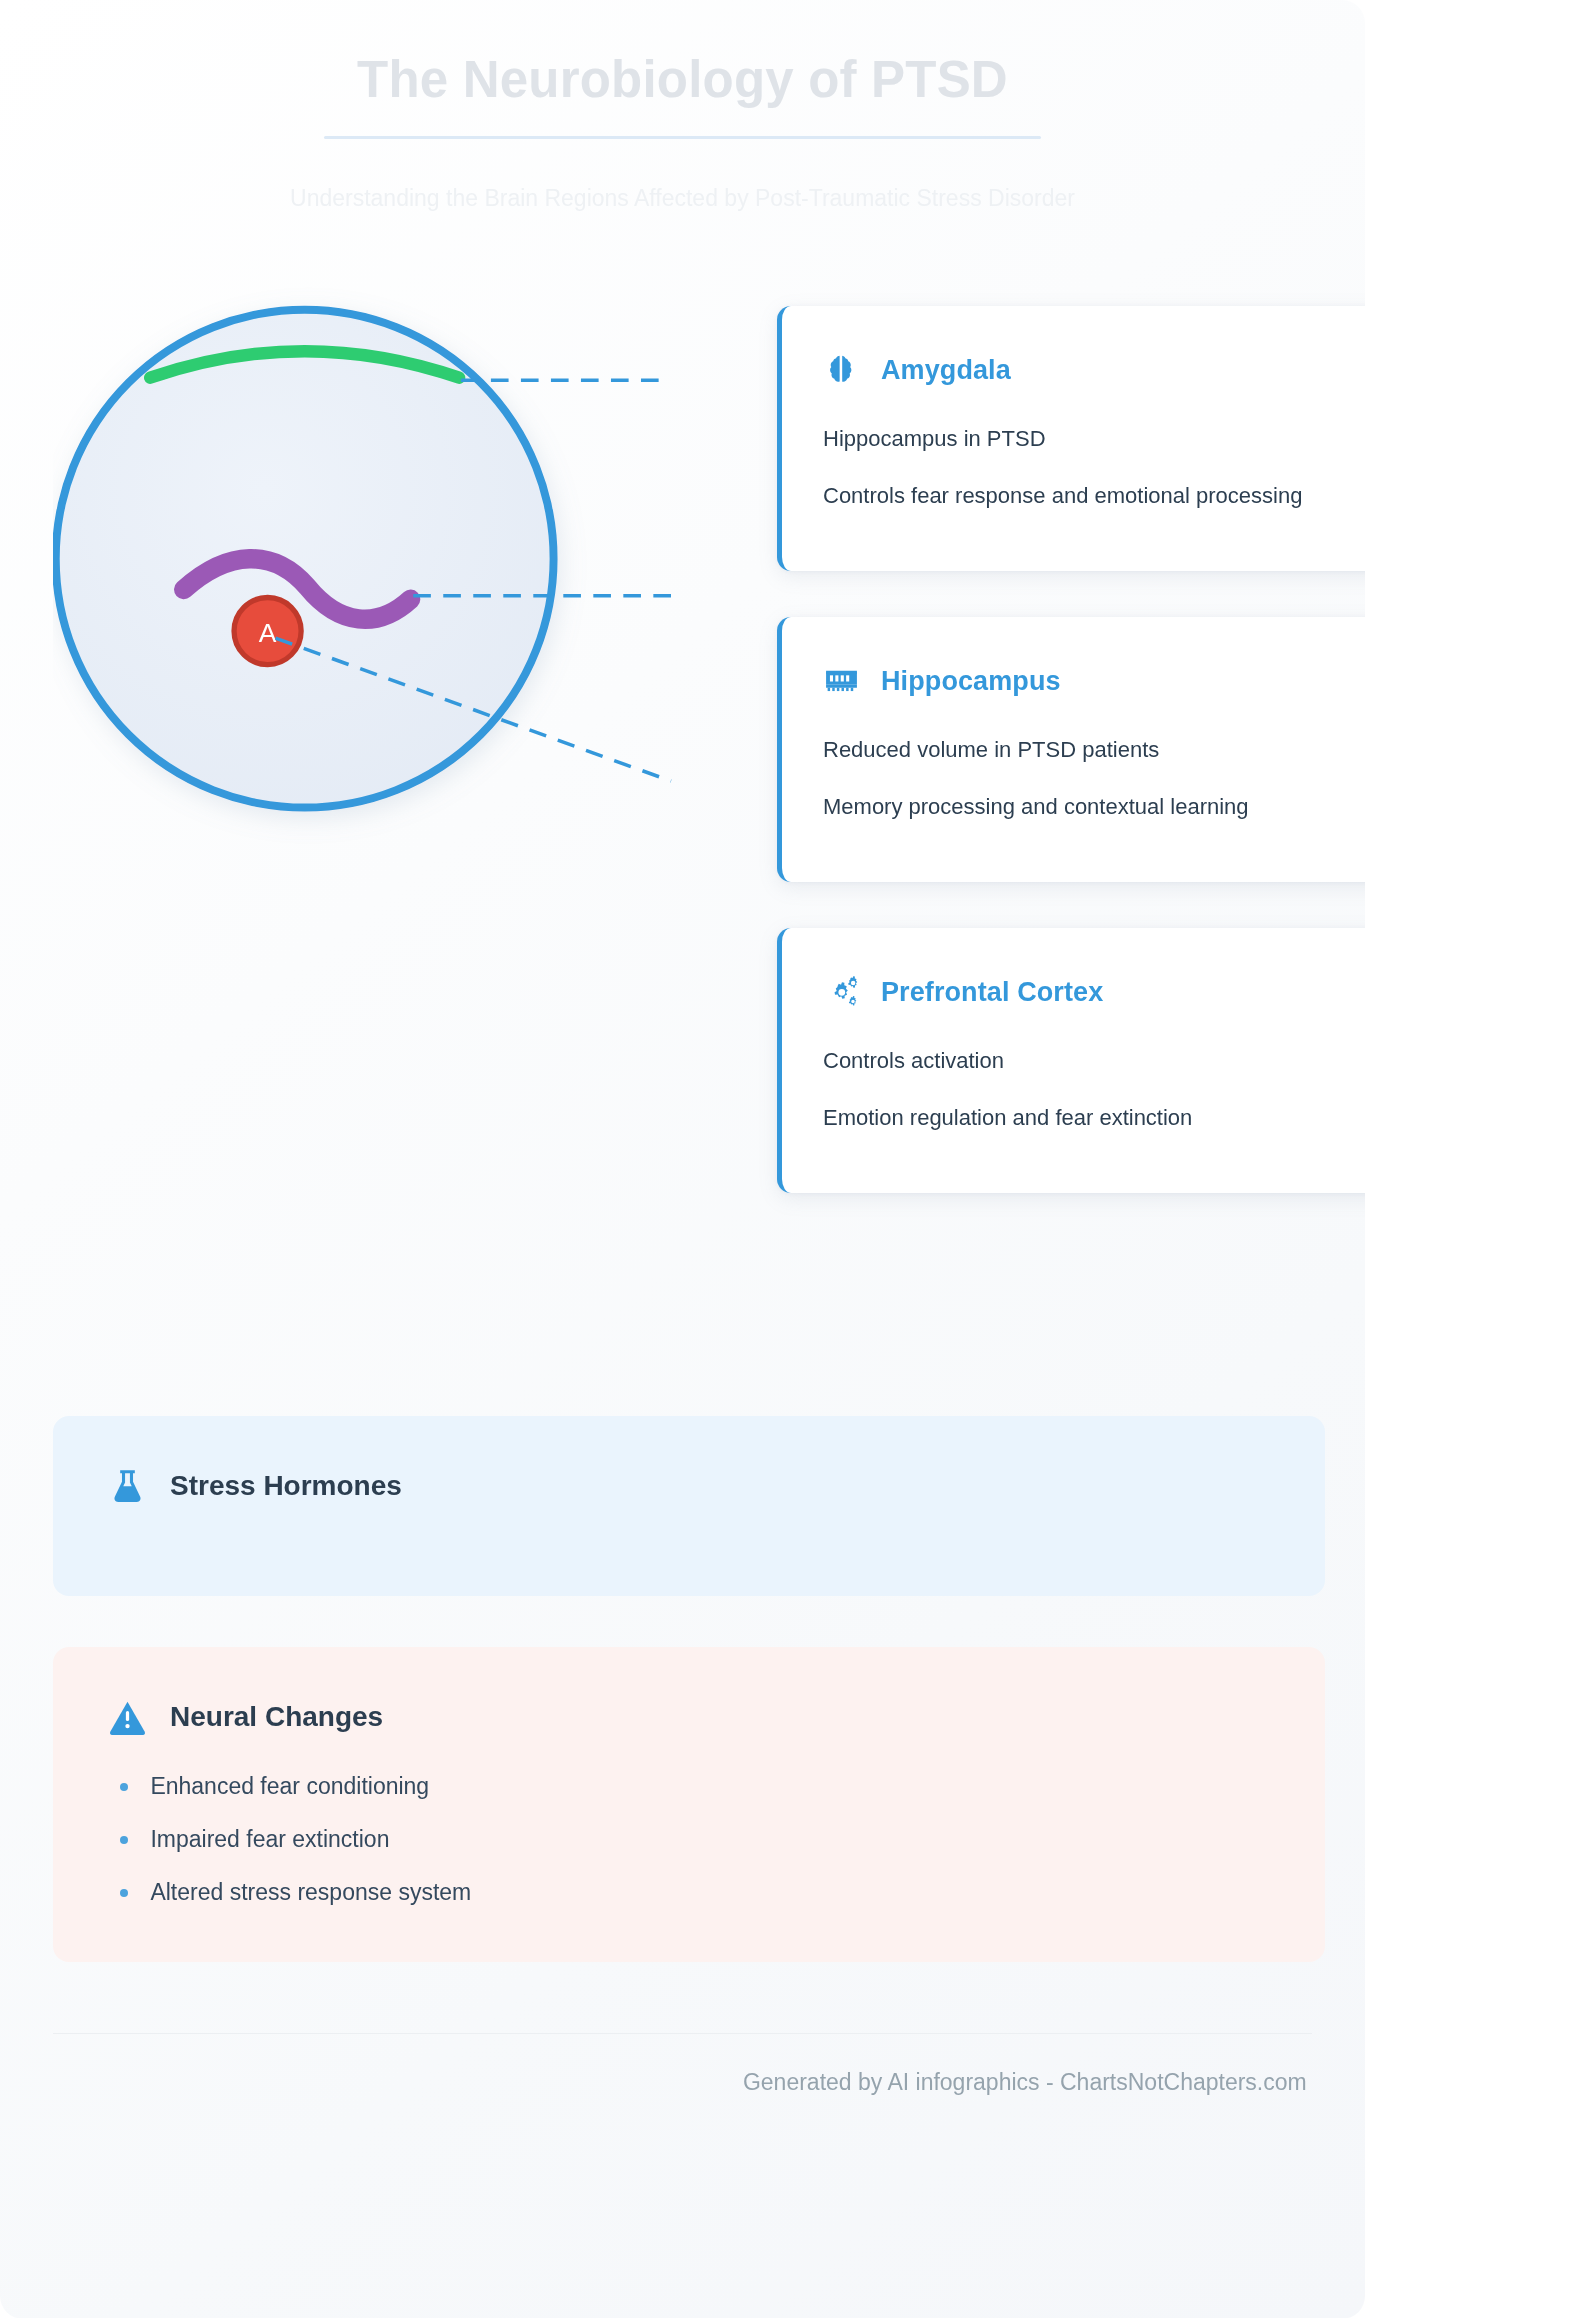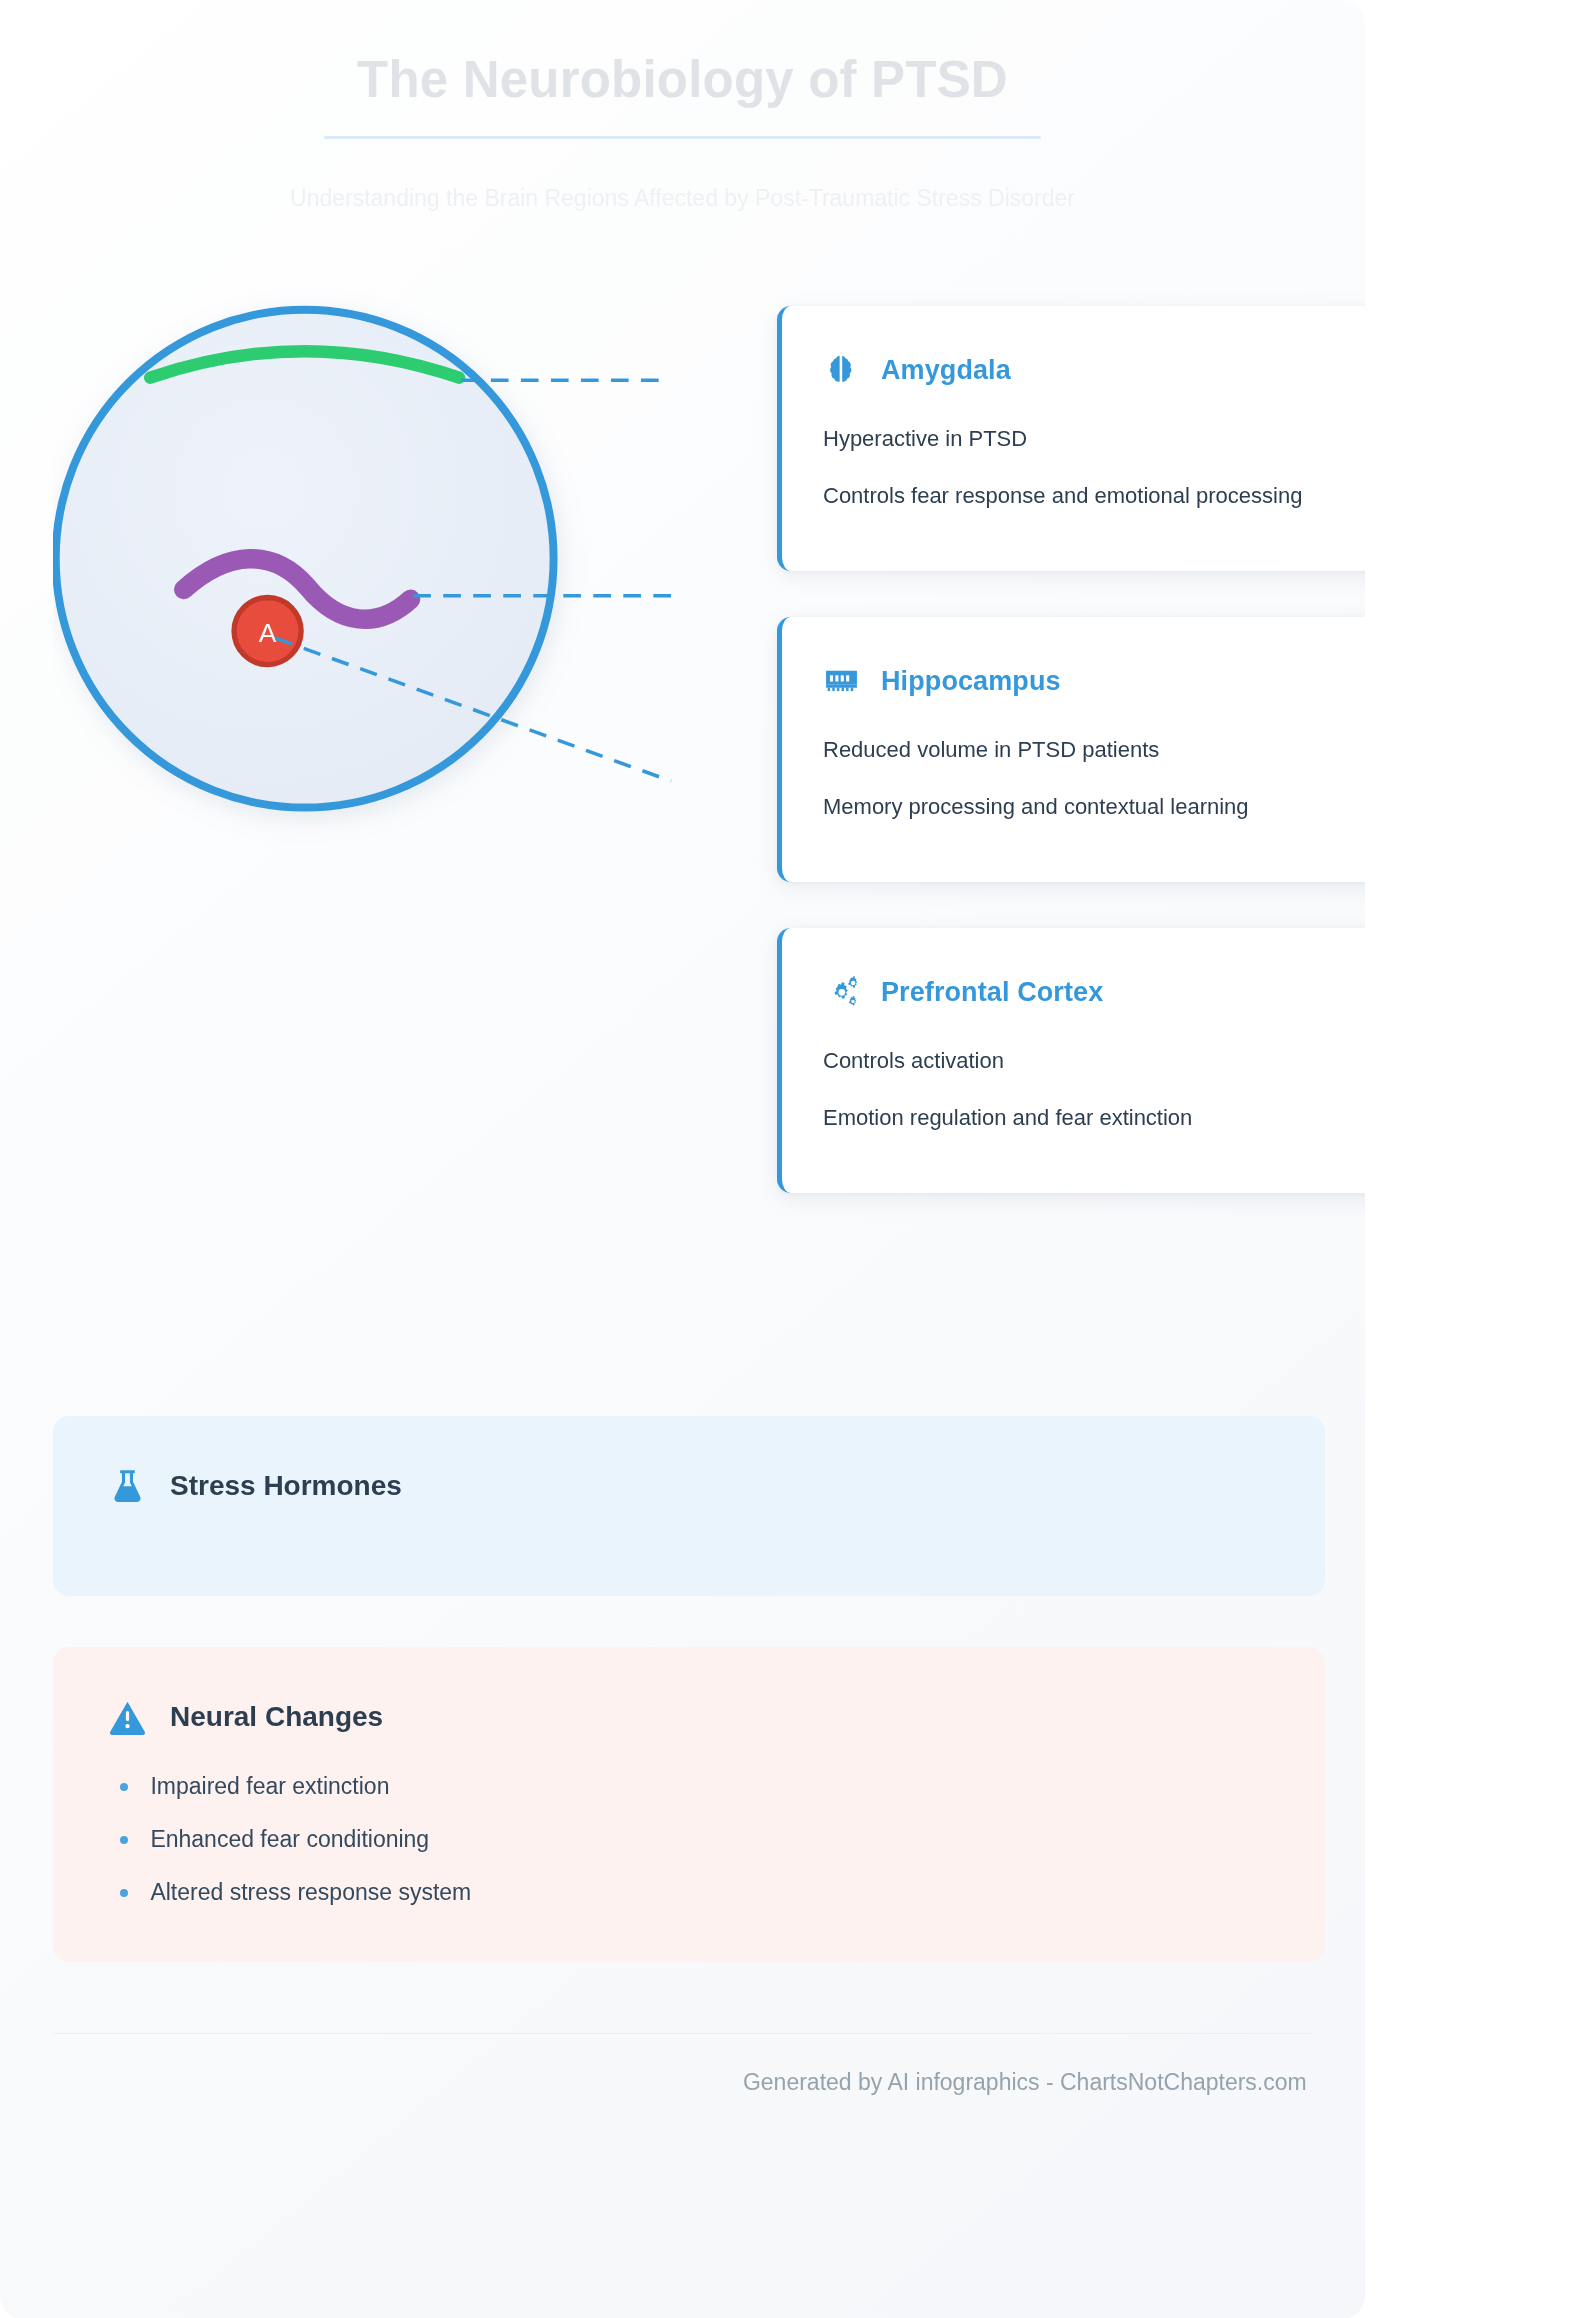--- a/index.html
+++ b/index.html
@@ -207,21 +207,21 @@
     <div class="cards-col">
 
       <div class="region-card">
         <div class="region-head">
           <svg class="region-icon" viewBox="0 0 24 24">
             <path fill="#3498db" d="M10.8 2.4c-1.1 0-2 .7-2.3 1.6-1 .2-1.8 1-1.9 2-1 .4-1.6 1.3-1.6 2.4 0 .5.1 1 .4 1.4-.5.5-.8 1.2-.8 1.9 0 .9.4 1.7 1.1 2.2-.1.3-.2.6-.2 1 0 1.2.8 2.2 1.9 2.5.2 1.1 1.2 1.9 2.4 1.9.4 0 .7-.1 1-.2v-16.4c-.3-.2-.6-.3-1-.3zm2.4 0c-.4 0-.7.1-1 .3v16.4c.3.1.6.2 1 .2 1.2 0 2.2-.8 2.4-1.9 1.1-.3 1.9-1.3 1.9-2.5 0-.4-.1-.7-.2-1 .7-.5 1.1-1.3 1.1-2.2 0-.7-.3-1.4-.8-1.9.3-.4.4-.9.4-1.4 0-1.1-.6-2-1.6-2.4-.1-1-.9-1.8-1.9-2-.3-.9-1.2-1.6-2.3-1.6z"></path>
             <rect x="11.55" y="2" width="0.9" height="20" fill="#ffffff"></rect>
           </svg>
           <span class="region-name">Amygdala</span>
         </div>
-        <div class="region-line">Hyperactive in PTSD</div>
+        <div class="region-line">Hippocampus in PTSD</div>
         <div class="region-line second">Controls fear response and emotional processing</div>
       </div>
 
       <div class="region-card">
         <div class="region-head">
           <svg class="region-icon" viewBox="0 0 24 24">
             <path fill="#3498db" d="M2 6h20v8H2z"></path>
             <path fill="#3498db" d="M2 5h20v2H2zM2 14h20v2H2z"></path>
             <rect x="4.5" y="8" width="2" height="4" fill="#ffffff"></rect>
             <rect x="8" y="8" width="2" height="4" fill="#ffffff"></rect>
@@ -270,22 +270,22 @@
     <div class="panel neural">
       <div class="panel-head">
         <svg class="panel-icon" viewBox="0 0 24 24">
           <path fill="#3498db" d="M12 2.3 22.6 20.8c.5.9-.1 2-1.1 2H2.5c-1 0-1.6-1.1-1.1-2L12 2.3z"></path>
           <rect x="11" y="8" width="2" height="6.2" rx="1" fill="#ffffff"></rect>
           <circle cx="12" cy="17.3" r="1.35" fill="#ffffff"></circle>
         </svg>
         <span class="panel-title">Neural Changes</span>
       </div>
       <ul class="panel-list">
+        <li>Enhanced fear conditioning</li>
         <li>Impaired fear extinction</li>
-        <li>Enhanced fear conditioning</li>
         <li>Altered stress response system</li>
       </ul>
     </div>
 
   </div>
 
   <div class="footer">
     <div class="footer-rule"></div>
     <div class="footer-text">Generated by AI infographics - ChartsNotChapters.com</div>
   </div>

